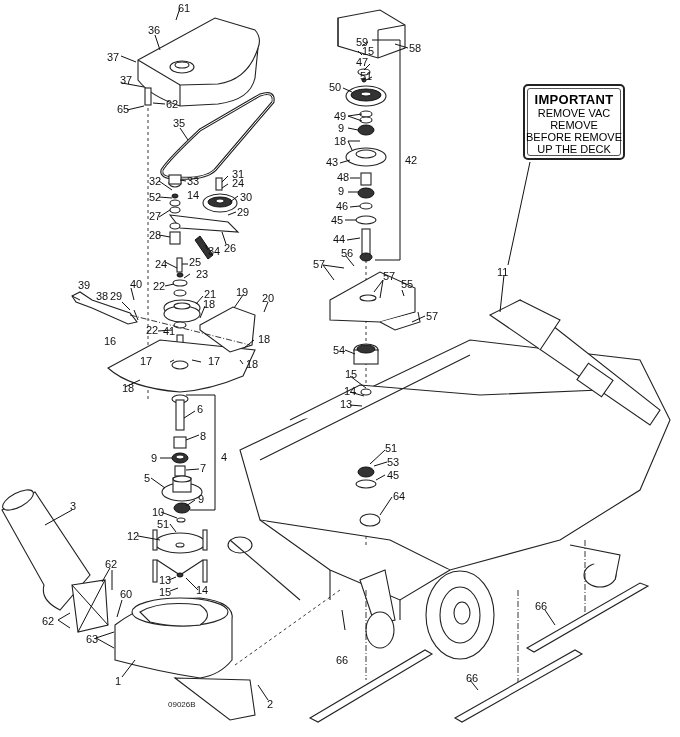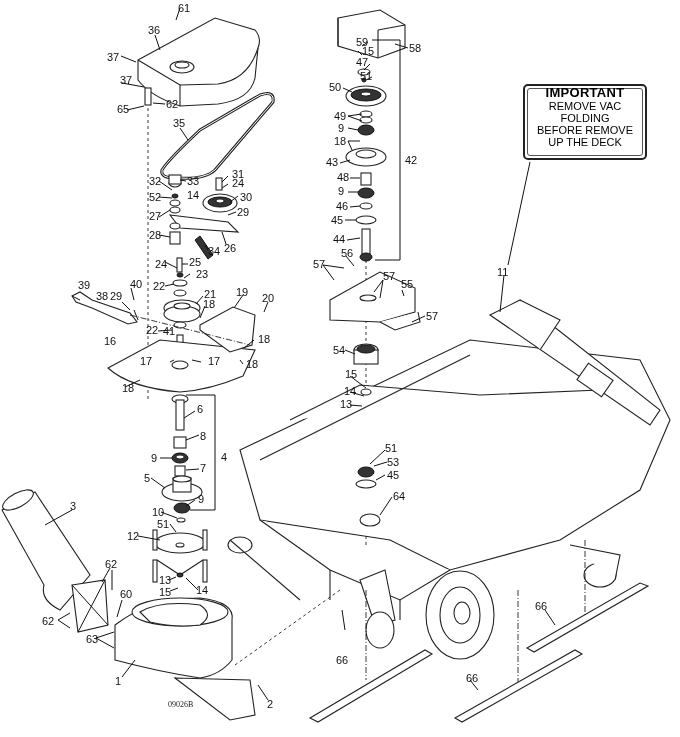--- a/index.html
+++ b/index.html
@@ -5,25 +5,25 @@
   html, body { margin:0; padding:0; background:#ffffff; }
   body { width:680px; height:737px; position:relative; overflow:hidden; font-family:"Liberation Sans", sans-serif; }
   #diagram { position:absolute; left:0; top:0; width:680px; height:737px; }
   .callout { font-family:"Liberation Sans Narrow","Liberation Sans", sans-serif; font-size:11px; fill:#111; }
   .part { fill:#fff; stroke:#222; stroke-width:1.1; }
   .partdk { fill:#333; stroke:#111; stroke-width:1; }
   .leader { stroke:#111; stroke-width:1; fill:none; }
   .dash { stroke:#222; stroke-width:0.9; stroke-dasharray:3 3; fill:none; }
   .dashdot { stroke:#222; stroke-width:0.9; stroke-dasharray:6 2 1 2; fill:none; }
   .bracket { stroke:#111; stroke-width:1; fill:none; }
-  #sign { position:absolute; left:523px; top:84px; width:124px; height:76px; border:2px solid #222; border-radius:5px; background:#fff; box-sizing:border-box; text-align:center; padding-top:0; }
+  #sign { position:absolute; left:523px; top:84px; width:102px; height:76px; border:2px solid #222; border-radius:5px; background:#fff; box-sizing:border-box; text-align:center; padding-top:7px; }
   #sign .inner { position:absolute; left:2px; top:2px; right:2px; bottom:2px; border:1px solid #555; border-radius:3px; }
   #sign .title { font-family:"Liberation Sans", sans-serif; font-weight:bold; font-size:13px; letter-spacing:0.3px; line-height:14px; position:relative; }
   #sign .line { font-family:"Liberation Sans", sans-serif; font-size:11px; line-height:12px; position:relative; }
-  #figure-code { position:absolute; left:168px; top:700px; font-size:8px; color:#222; font-family:Liberation Serif, serif; }
+  #figure-code { position:absolute; left:168px; top:700px; font-size:8px; color:#222; font-family:Liberation Sans, sans-serif; }
 </style>
 </head>
 <body>
 
 <svg id="diagram" viewBox="0 0 680 737" xmlns="http://www.w3.org/2000/svg">
 
   <g>
     <path class="part" d="M138,60 L215,18 L255,30 Q262,38 258,48 L255,78 Q250,100 218,104 L180,106 Q150,96 138,80 Z"></path>
     <path class="part" d="M138,60 L180,85 L218,84 Q248,80 258,48"></path>
     <path class="part" d="M180,85 L180,106"></path>
@@ -364,18 +364,18 @@
     <text class="callout" x="336" y="664">66</text>
     <text class="callout" x="466" y="682">66</text>
     <text class="callout" x="535" y="610">66</text>
   </g>
 </svg>
 
 <div id="sign">
   <div class="inner"></div>
   <div class="title">IMPORTANT</div>
   <div class="line">REMOVE VAC</div>
-  <div class="line">FOLDING</div>
+  <div class="line">REMOVE</div>
   <div class="line">BEFORE REMOVE</div>
   <div class="line">UP THE DECK</div>
 </div>
 
 <div id="figure-code">09026B</div>
 
 </body></html>

